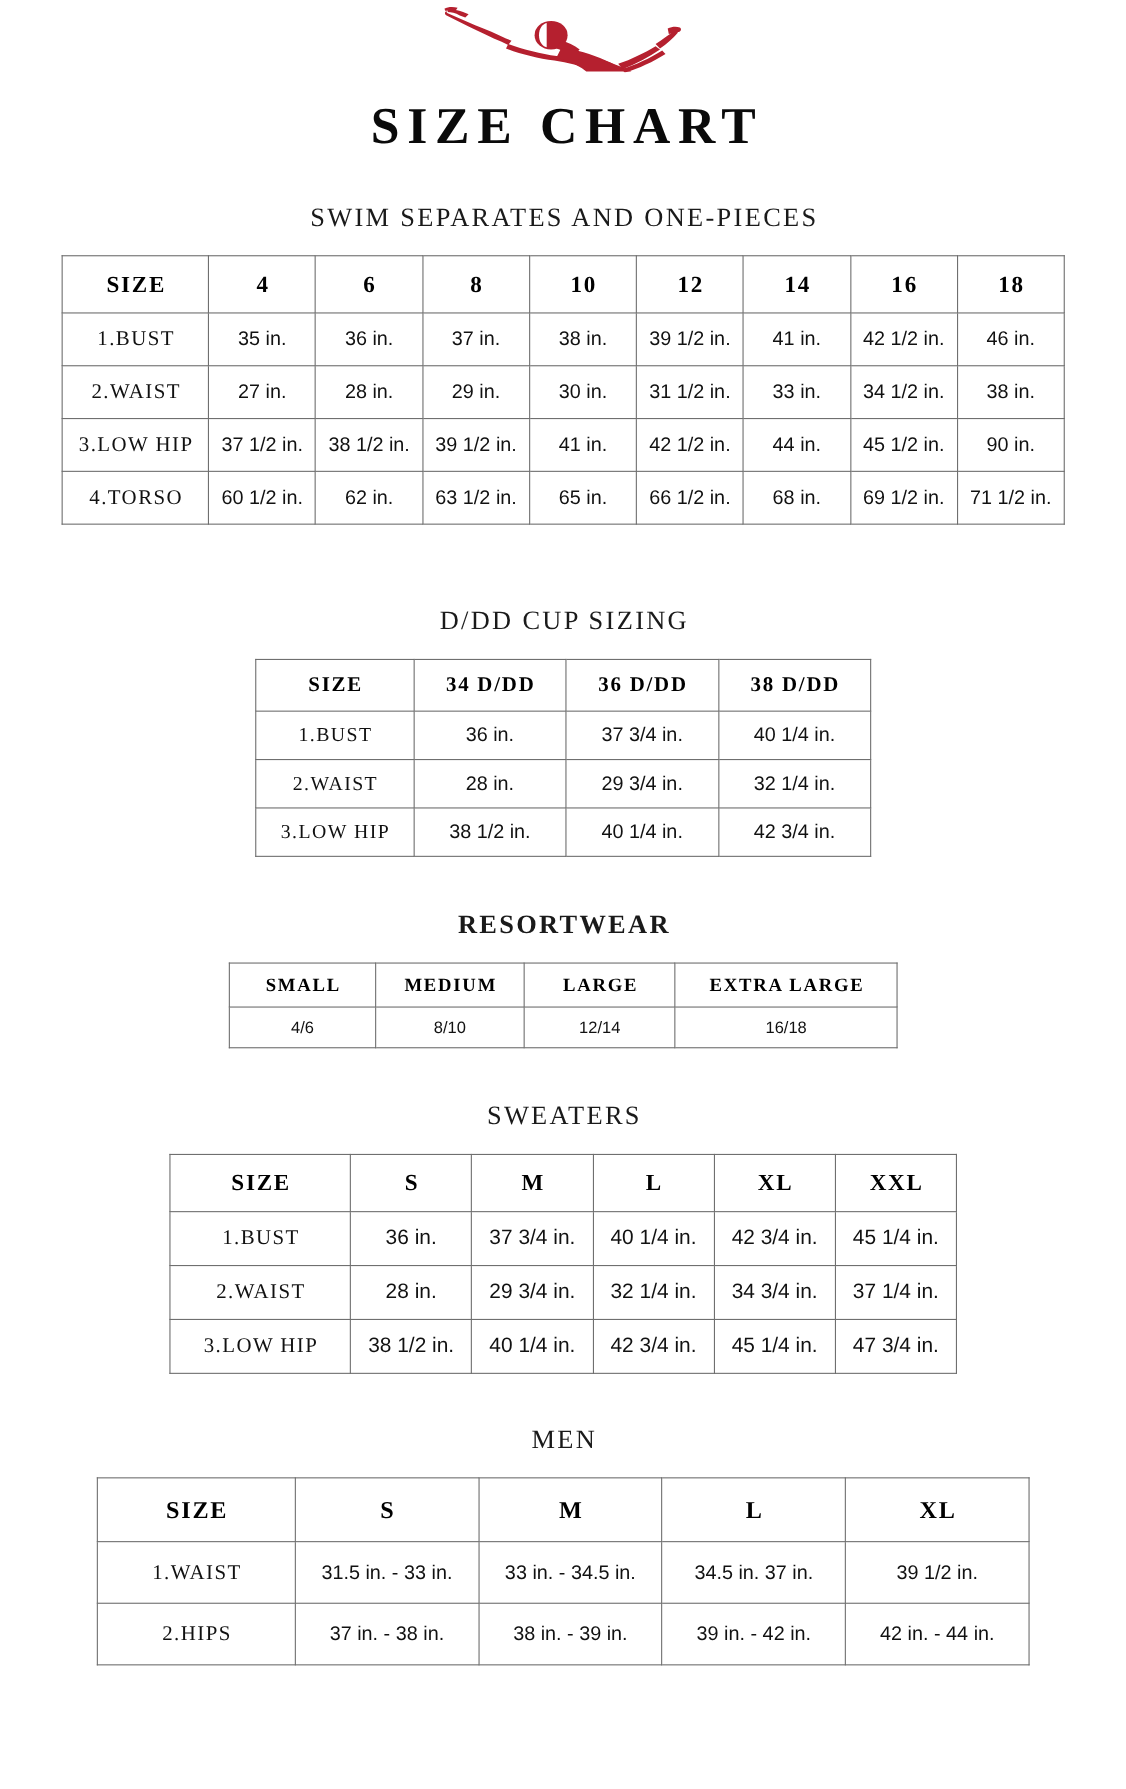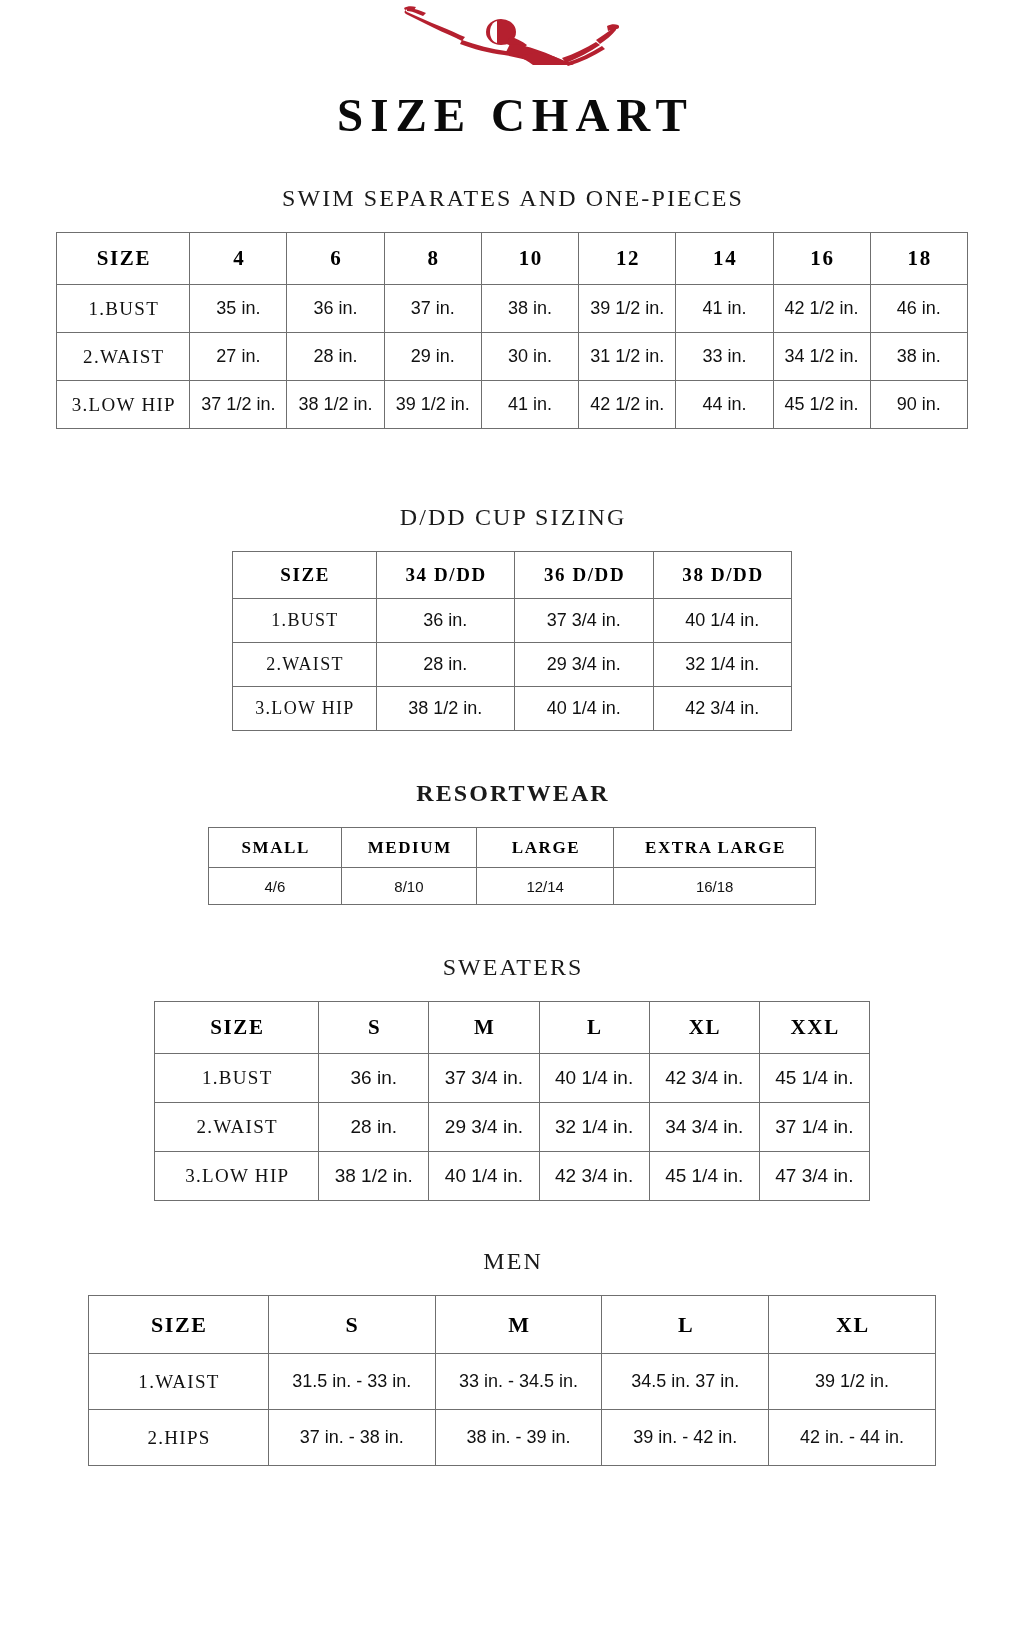--- a/index.html
+++ b/index.html
@@ -233,20 +233,31 @@
       <tr>
         <td class="rowlabel">3.LOW HIP</td>
         <td class="val">37 1/2 in.</td>
         <td class="val">38 1/2 in.</td>
         <td class="val">39 1/2 in.</td>
         <td class="val">41 in.</td>
         <td class="val">42 1/2 in.</td>
         <td class="val">44 in.</td>
         <td class="val">45 1/2 in.</td>
         <td class="val">90 in.</td>
+      </tr>
+      <tr>
+        <td class="rowlabel">4.TORSO</td>
+        <td class="val">60 1/2 in.</td>
+        <td class="val">62 in.</td>
+        <td class="val">63 1/2 in.</td>
+        <td class="val">65 in.</td>
+        <td class="val">66 1/2 in.</td>
+        <td class="val">68 in.</td>
+        <td class="val">69 1/2 in.</td>
+        <td class="val">71 1/2 in.</td>
       </tr>
     </tbody>
   </table>
 
   <div class="section-title st-ddd">D/DD CUP SIZING</div>
 
   <table id="table-ddd">
     <colgroup>
       <col class="c0">
         <col class="cn">

